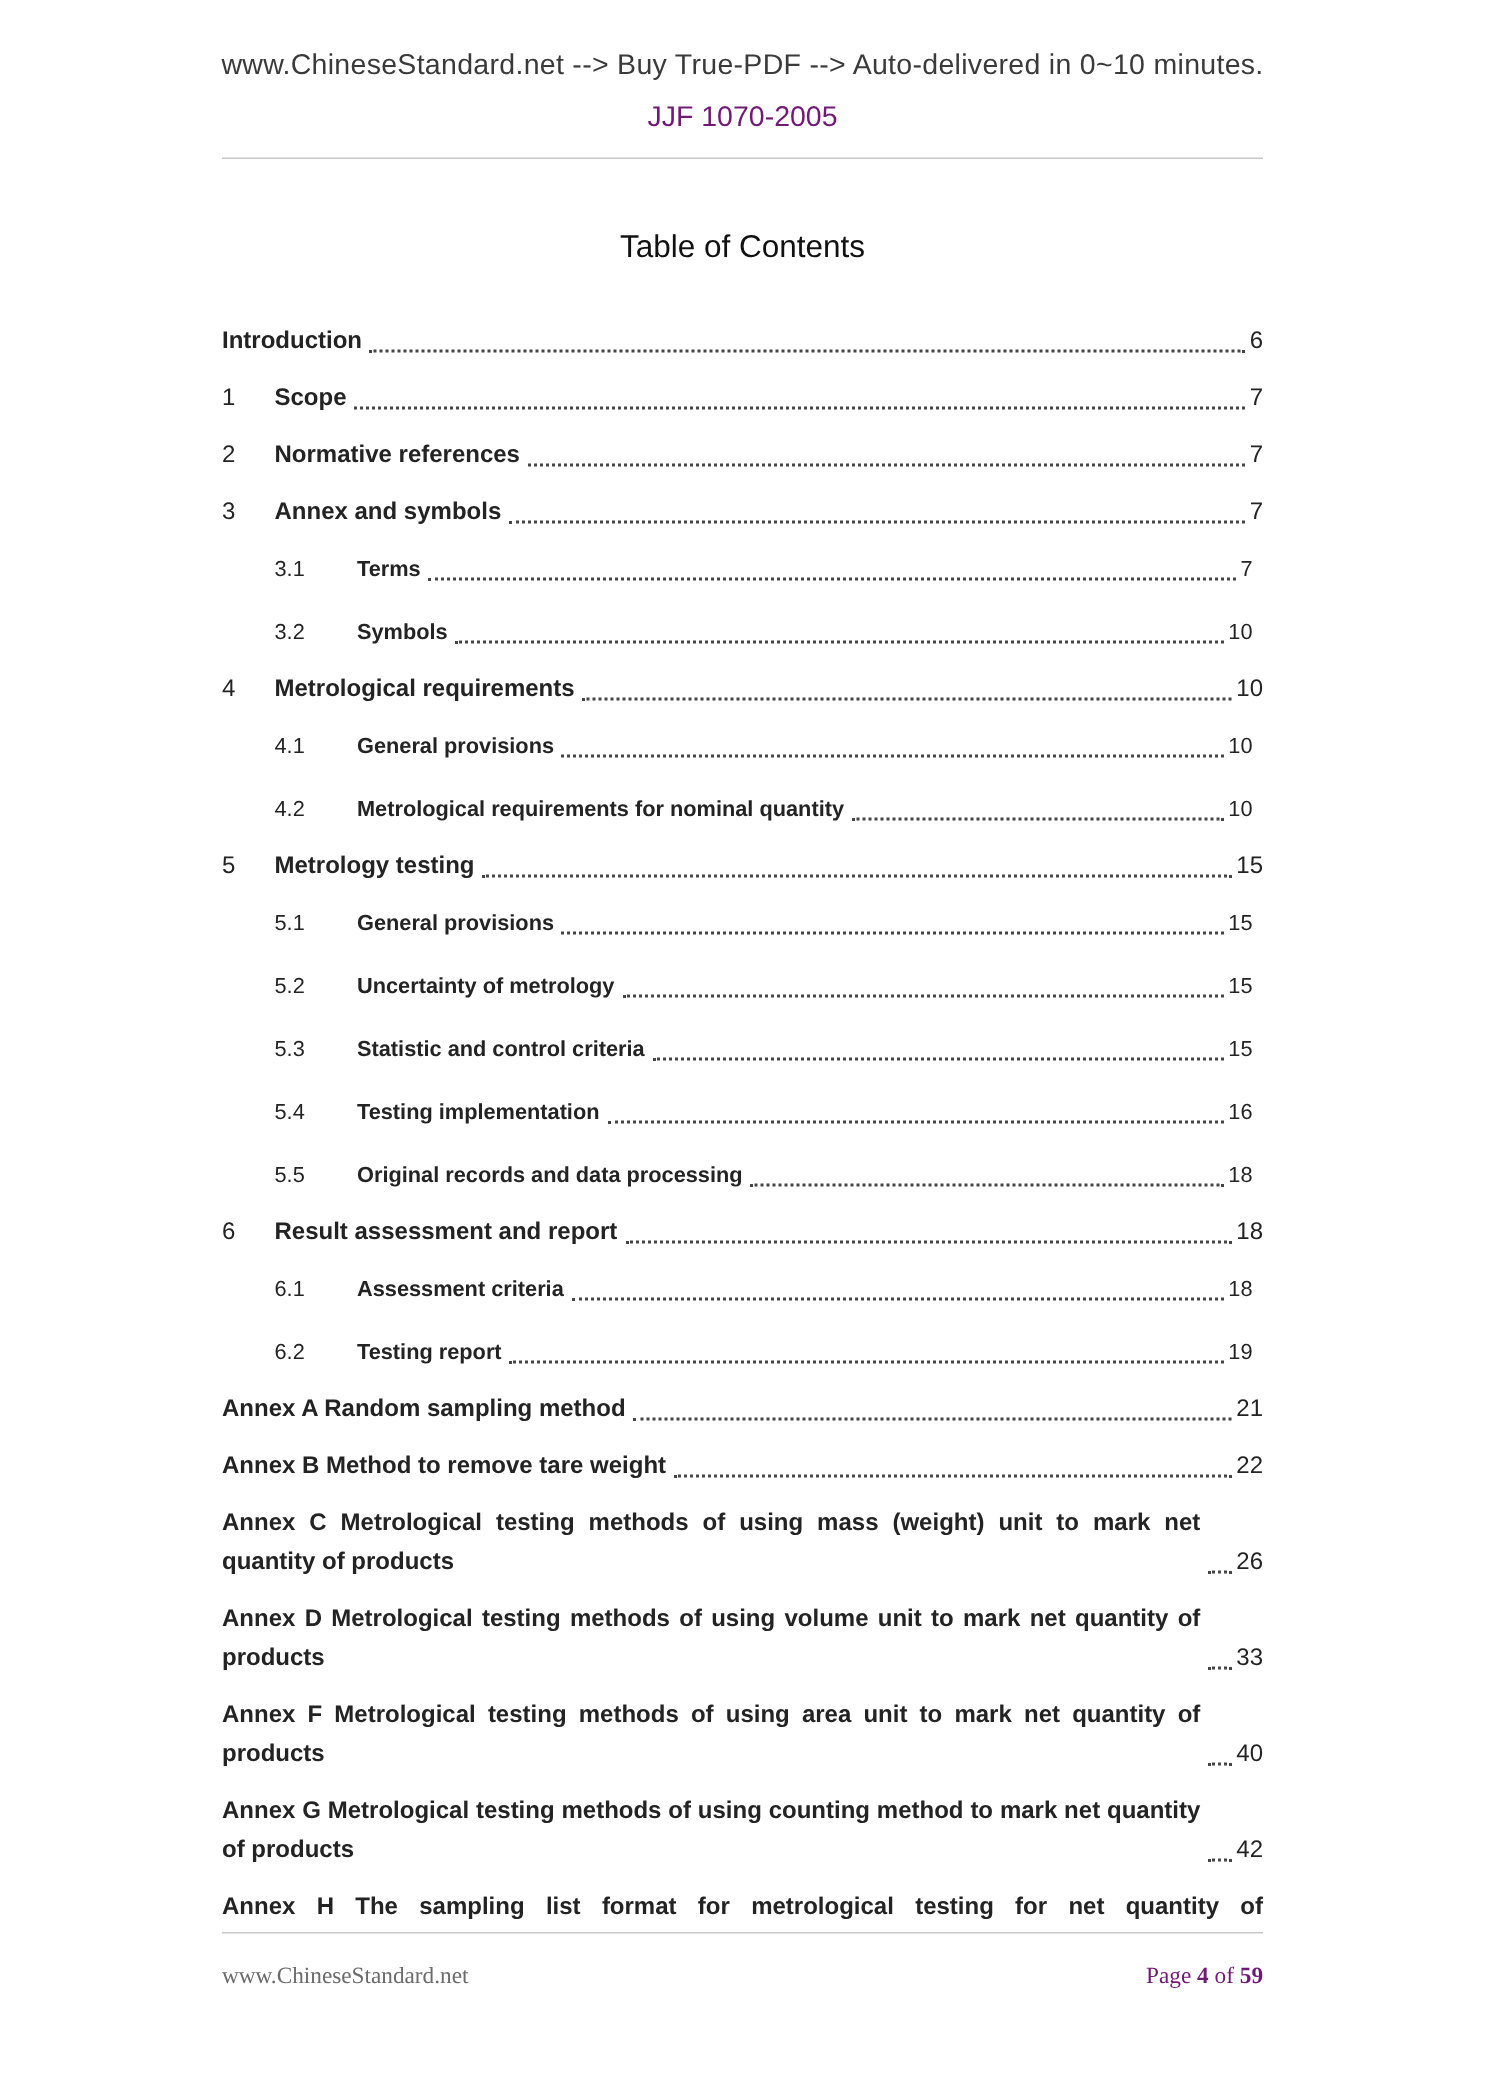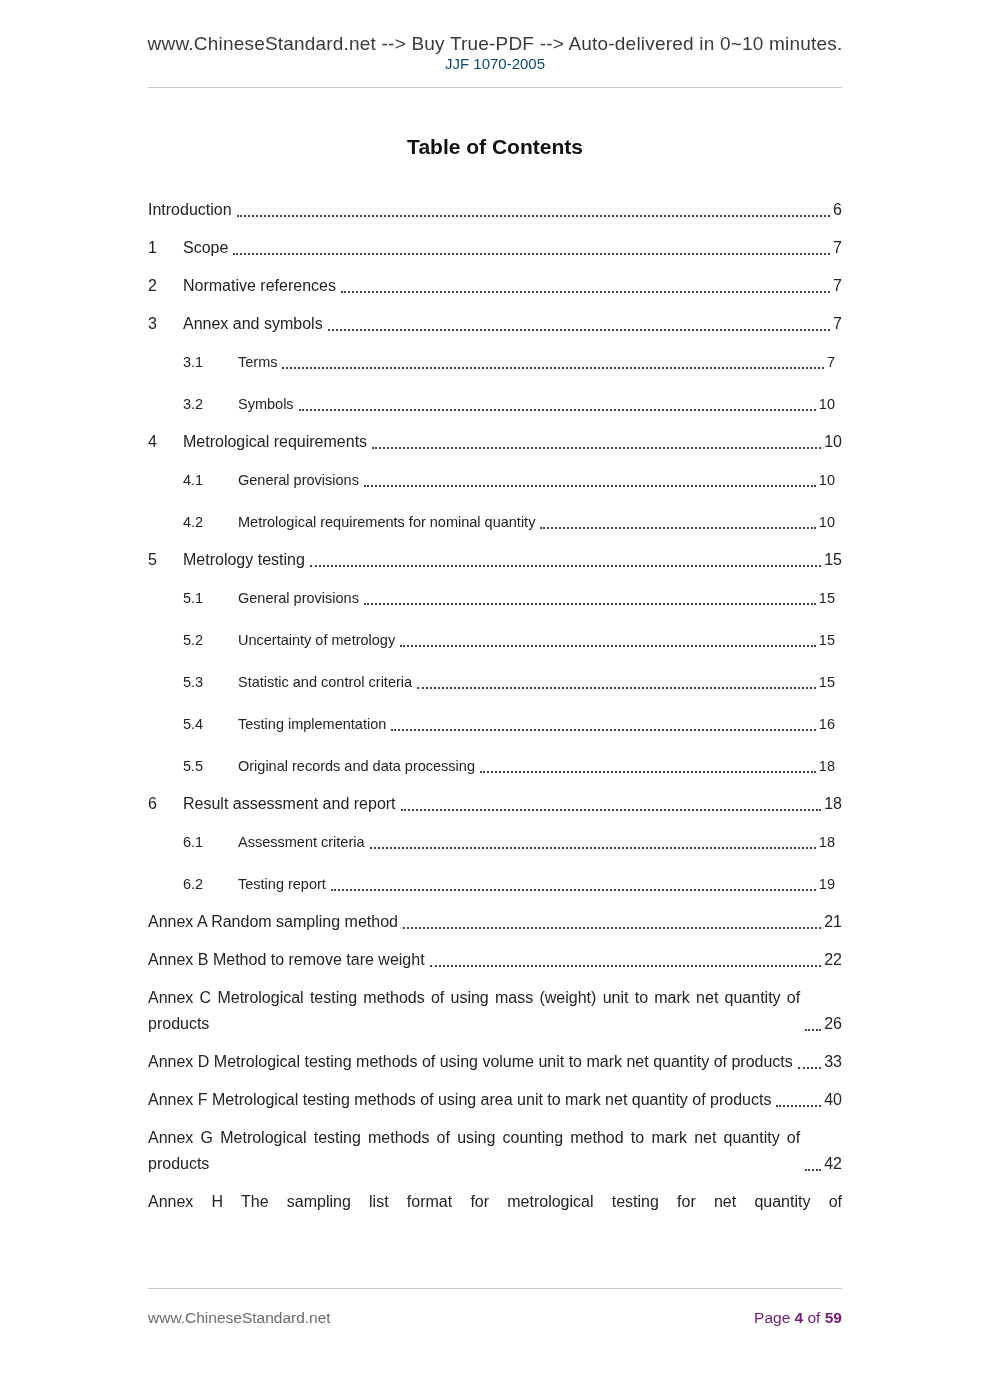--- a/index.html
+++ b/index.html
@@ -11,31 +11,31 @@
   .page {
     position: relative;
     width: 990px;
     height: 1400px;
     margin: 0 auto;
     background: #ffffff;
     overflow: hidden;
   }
   .header { text-align: center; padding-top: 33px; }
   .header-line1 { font-size: 19px; color: #3a3a3a; letter-spacing: 0.2px; }
-  .header-line2 { font-size: 15px; color: #0c4a6e; }
+  .header-line2 { font-size: 19px; color: #701a75; margin-top: 13px; }
   .rule {
     width: 694px;
     margin: 15px auto 0 auto;
     border-top: 1px solid #c8c8c8;
     height: 0;
   }
   .doc-title {
     text-align: center;
     font-size: 21px;
-    font-weight: bold;
+    font-weight: normal;
     color: #111111;
     margin-top: 47px;
   }
   .toc {
     width: 694px;
     margin: 38px auto 0 auto;
   }
   .entry {
     display: flex;
     align-items: flex-end;
@@ -46,38 +46,39 @@
   }
   .entry:first-child { margin-top: 0; }
   .lv2 {
     font-size: 14.5px;
     padding-left: 35px;
     padding-right: 7px;
   }
   .lv2 + .lv2 { margin-top: 16px; }
   .num { flex: 0 0 35px; }
   .lv2 .num { flex: 0 0 55px; }
-  .label { flex: 0 1 auto; text-align: justify; }
+  .label { flex: 0 1 auto; text-align: justify; font-weight: bold; }
   .leader {
     flex: 1 1 auto;
     min-width: 16px;
     border-bottom: 2px dotted #454545;
     margin: 0 3px 6px 5px;
   }
   .pagenum { flex: 0 0 auto; }
   .truncated .label {
     flex: 1 1 100%;
     text-align: justify;
     text-align-last: justify;
   }
   .footer {
     position: absolute;
     left: 148px;
     right: 148px;
     top: 1288px;
+    font-family: Liberation Serif, serif;
   }
   .footer-rule { border-top: 1px solid #c8c8c8; height: 0; }
   .footer-row {
     display: flex;
     justify-content: space-between;
     align-items: baseline;
     margin-top: 20px;
     font-size: 15.5px;
   }
   .footer-site { color: #6b6b6b; }

